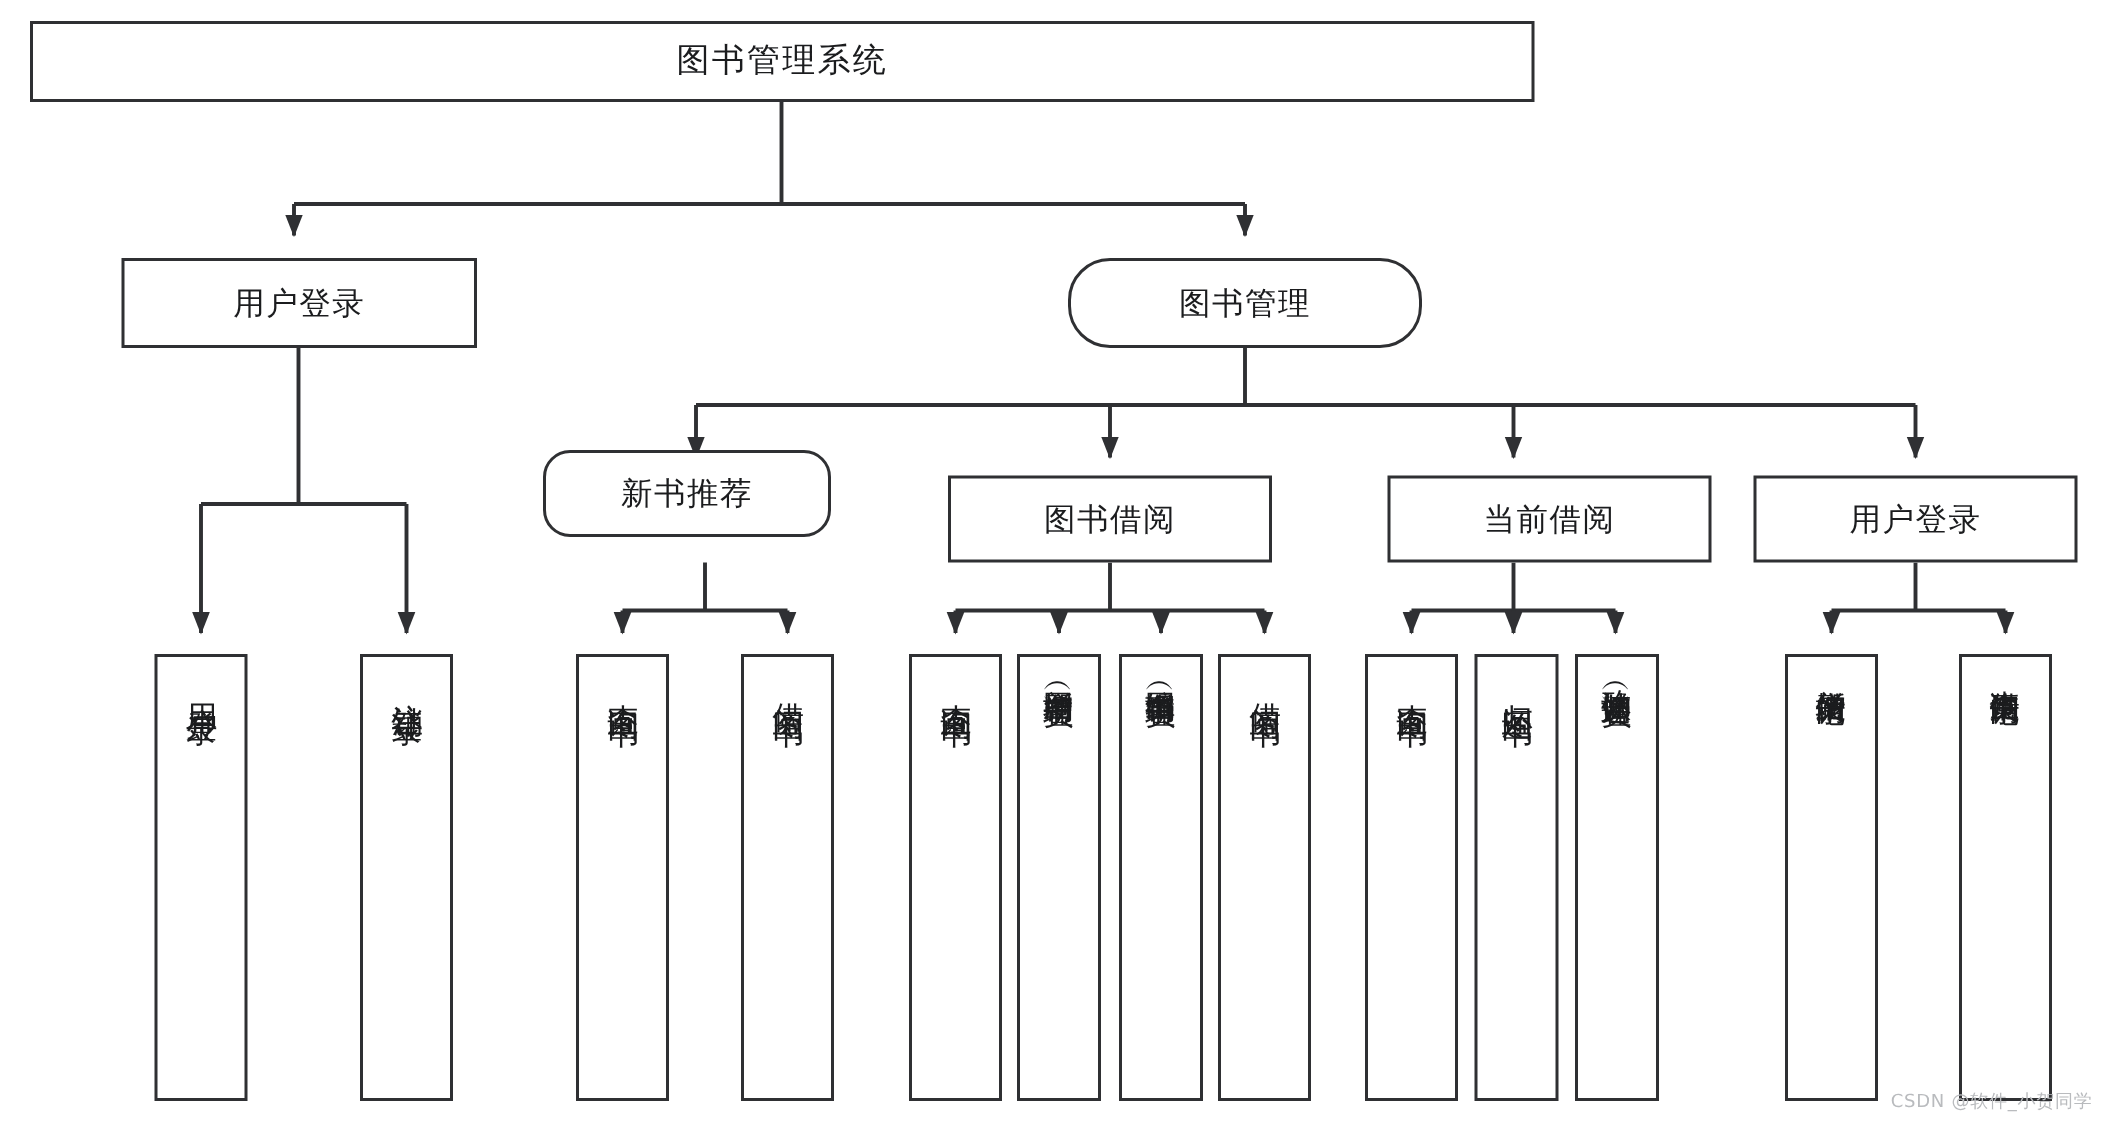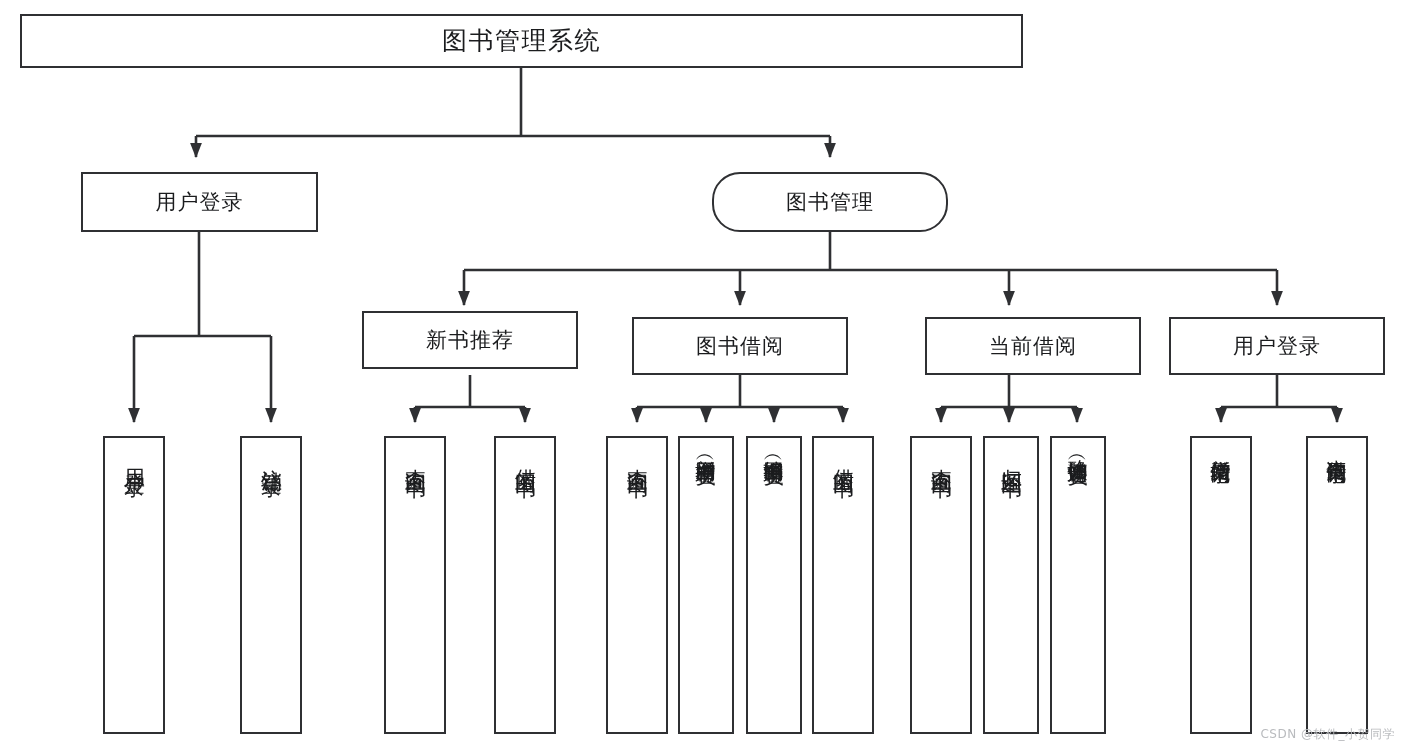--- a/index.html
+++ b/index.html
@@ -42,21 +42,21 @@
     text-align: center;
     line-height: 1.18;
     white-space: nowrap;
   }
   
   .node.horiz .label {
     font-size: 21px;
     letter-spacing: 1px;
   }
   .node.root .label {
-    font-size: 25px;
+    font-size: 22px;
     letter-spacing: 1.5px;
   }
   
   .node.vert {
     align-items: flex-start;
     padding-top: 14px;
   }
   .node.vert .label {
     writing-mode: vertical-rl;
     text-orientation: upright;
@@ -146,21 +146,21 @@
     <span class="label">图书管理系统</span>
   </div>
 
   <div class="node horiz" style="left:81px; top:172px; width:237px; height:60px;">
     <span class="label">用户登录</span>
   </div>
   <div class="node horiz" style="left:712px; top:172px; width:236px; height:60px;border-radius:28px;">
     <span class="label">图书管理</span>
   </div>
 
-  <div class="node horiz" style="left:362px; top:311px; width:216px; height:58px;">
+  <div class="node horiz" style="left:362px; top:300px; width:192px; height:58px;border-radius:18px;">
     <span class="label">新书推荐</span>
   </div>
   <div class="node horiz" style="left:632px; top:317px; width:216px; height:58px;">
     <span class="label">图书借阅</span>
   </div>
   <div class="node horiz" style="left:925px; top:317px; width:216px; height:58px;">
     <span class="label">当前借阅</span>
   </div>
   <div class="node horiz" style="left:1169px; top:317px; width:216px; height:58px;">
     <span class="label">用户登录</span>

